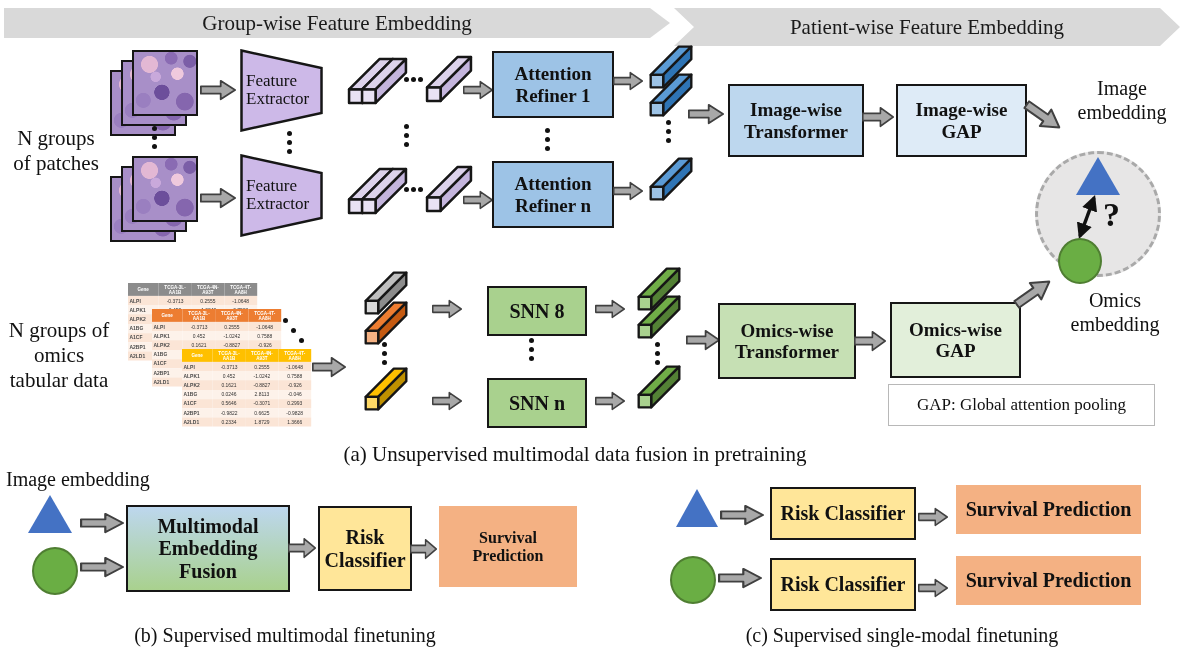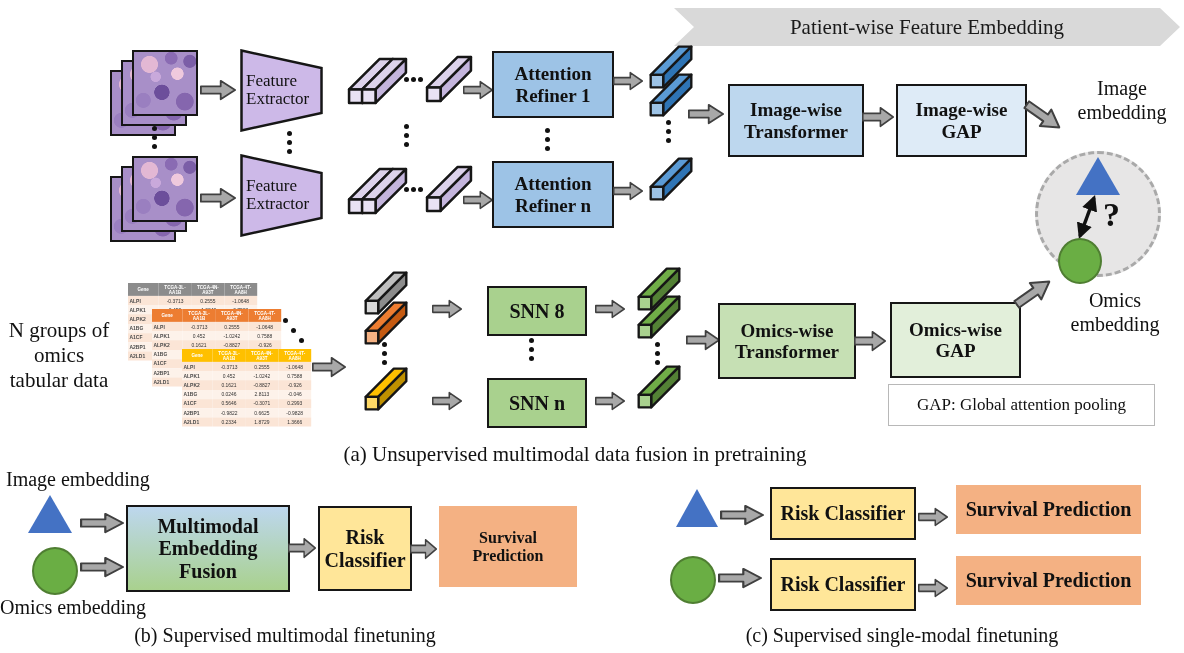--- a/index.html
+++ b/index.html
@@ -60,24 +60,31 @@
   .tbl-orange tr:nth-child(odd) td{background:var(--stripeb);}
   .tbl-gold tr:nth-child(even) td{background:var(--stripea);}
   .tbl-gold tr:nth-child(odd) td{background:var(--stripeb);}
   .qmark{position:absolute;font-size:34px;font-weight:bold;}
 </style>
 </head>
 <body>
 
 <div id="stage">
 
+  <div class="chev chev-right" style="left:4px;top:8px;width:666px;height:30px;">
+    <span>Group-wise Feature Embedding</span>
+  </div>
   <div class="chev chev-both" style="left:674px;top:8px;width:506px;height:38px;">
     <span>Patient-wise Feature Embedding</span>
   </div>
 
+  <div class="lbl" style="left:2px;top:126px;width:108px;font-size:21px;">
+    <div>N groups</div>
+    <div>of patches</div>
+  </div>
 
   <div class="abs" style="left:110px;top:50px;width:88px;height:86px;">
     <div class="patch" style="left:0;top:20px;"></div>
     <div class="patch" style="left:11px;top:10px;"></div>
     <div class="patch" style="left:22px;top:0;"></div>
   </div>
   <div class="vdots" style="left:152px;top:126px;"></div>
   <div class="abs" style="left:110px;top:156px;width:88px;height:86px;">
     <div class="patch" style="left:0;top:20px;"></div>
     <div class="patch" style="left:11px;top:10px;"></div>
@@ -528,21 +535,20 @@
     <span>Risk</span>
     <span>Classifier</span>
   </div>
   <div class="barrow" style="left:410px;top:538px;width:27px;height:22px;"><svg viewBox="0 0 40 24" width="100%" height="100%" preserveAspectRatio="none">
         <polygon points="1,8 23,8 23,2 39,12 23,22 23,16 1,16" fill="#A8A8A8" stroke="#404040" stroke-width="2" stroke-linejoin="round"></polygon>
       </svg></div>
   <div class="box noborder" style="left:439px;top:506px;width:138px;height:81px;background:var(--orangebox);font-size:16px;">
     <span>Survival</span>
     <span>Prediction</span>
   </div>
-  <div class="abs" style="left:0px;top:596px;font-size:20px;">Omics embedding</div>
   <div class="caption" style="left:10px;top:624px;width:550px;font-size:20px;">(b) Supervised multimodal finetuning</div>
 
   <div class="tri" style="left:676px;top:489px;border-left-width:21px;border-right-width:21px;border-bottom-width:38px;"></div>
   <div class="barrow" style="left:720px;top:504px;width:44px;height:22px;"><svg viewBox="0 0 40 24" width="100%" height="100%" preserveAspectRatio="none">
         <polygon points="1,8 23,8 23,2 39,12 23,22 23,16 1,16" fill="#A8A8A8" stroke="#404040" stroke-width="2" stroke-linejoin="round"></polygon>
       </svg></div>
   <div class="box" style="left:770px;top:487px;width:142px;height:49px;background:var(--yellowbox);font-size:20px;">
     <span>Risk Classifier</span>
   </div>
   <div class="barrow" style="left:918px;top:507px;width:30px;height:20px;"><svg viewBox="0 0 40 24" width="100%" height="100%" preserveAspectRatio="none">

